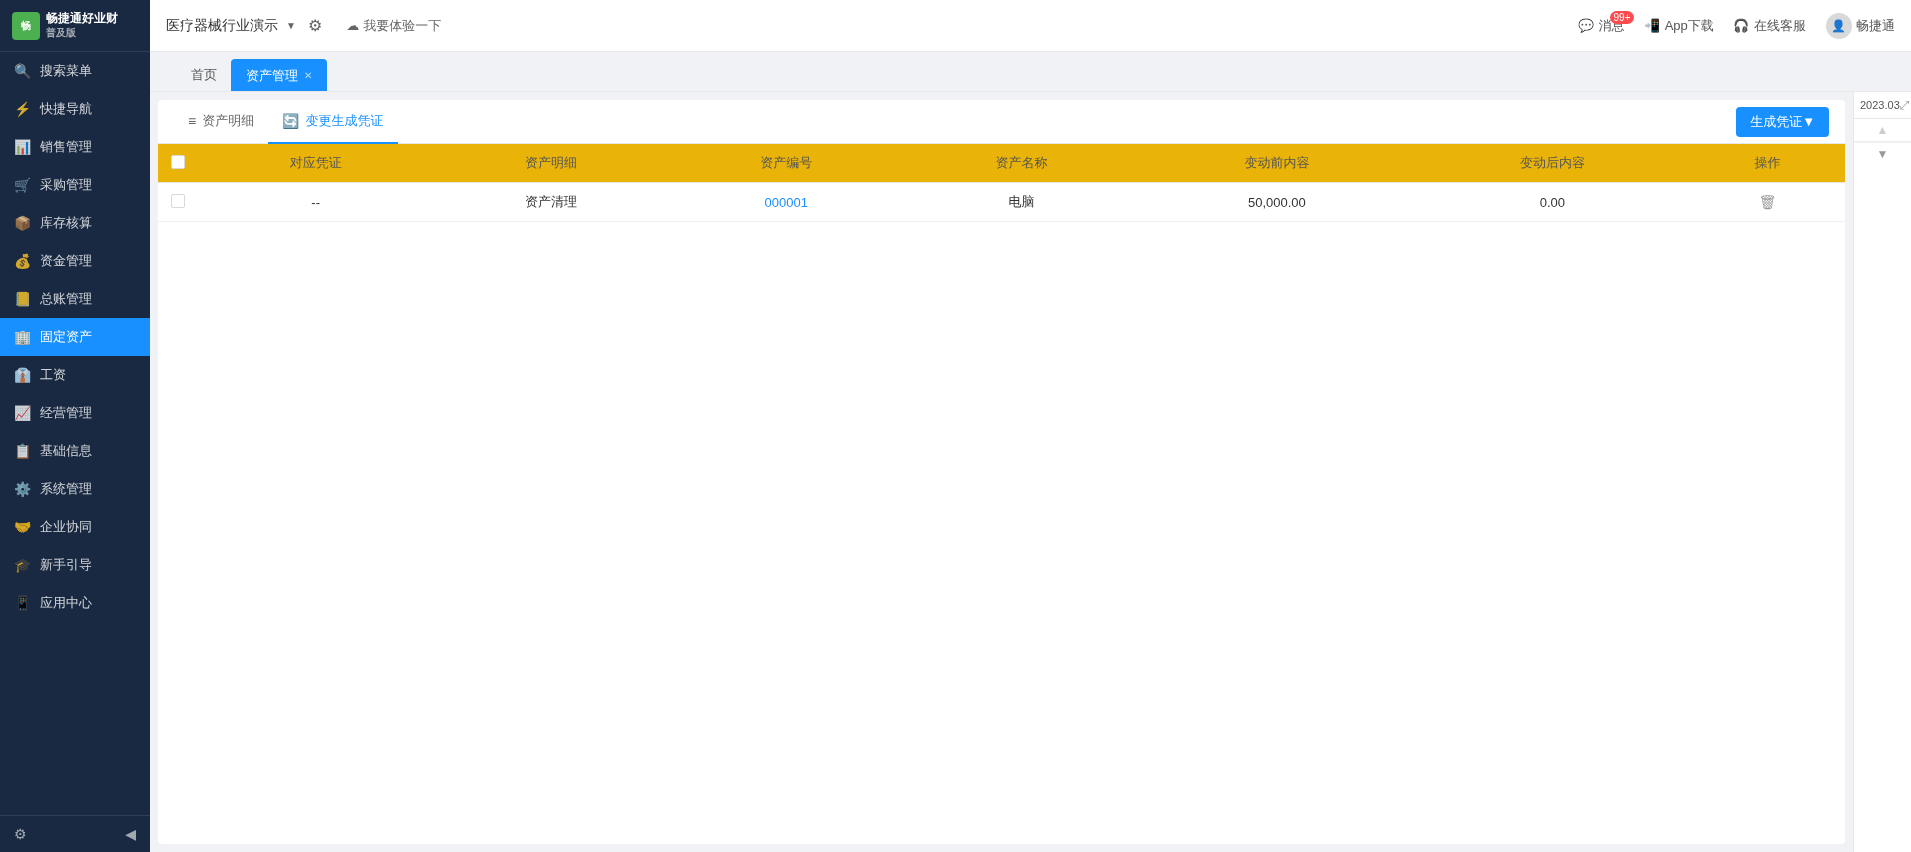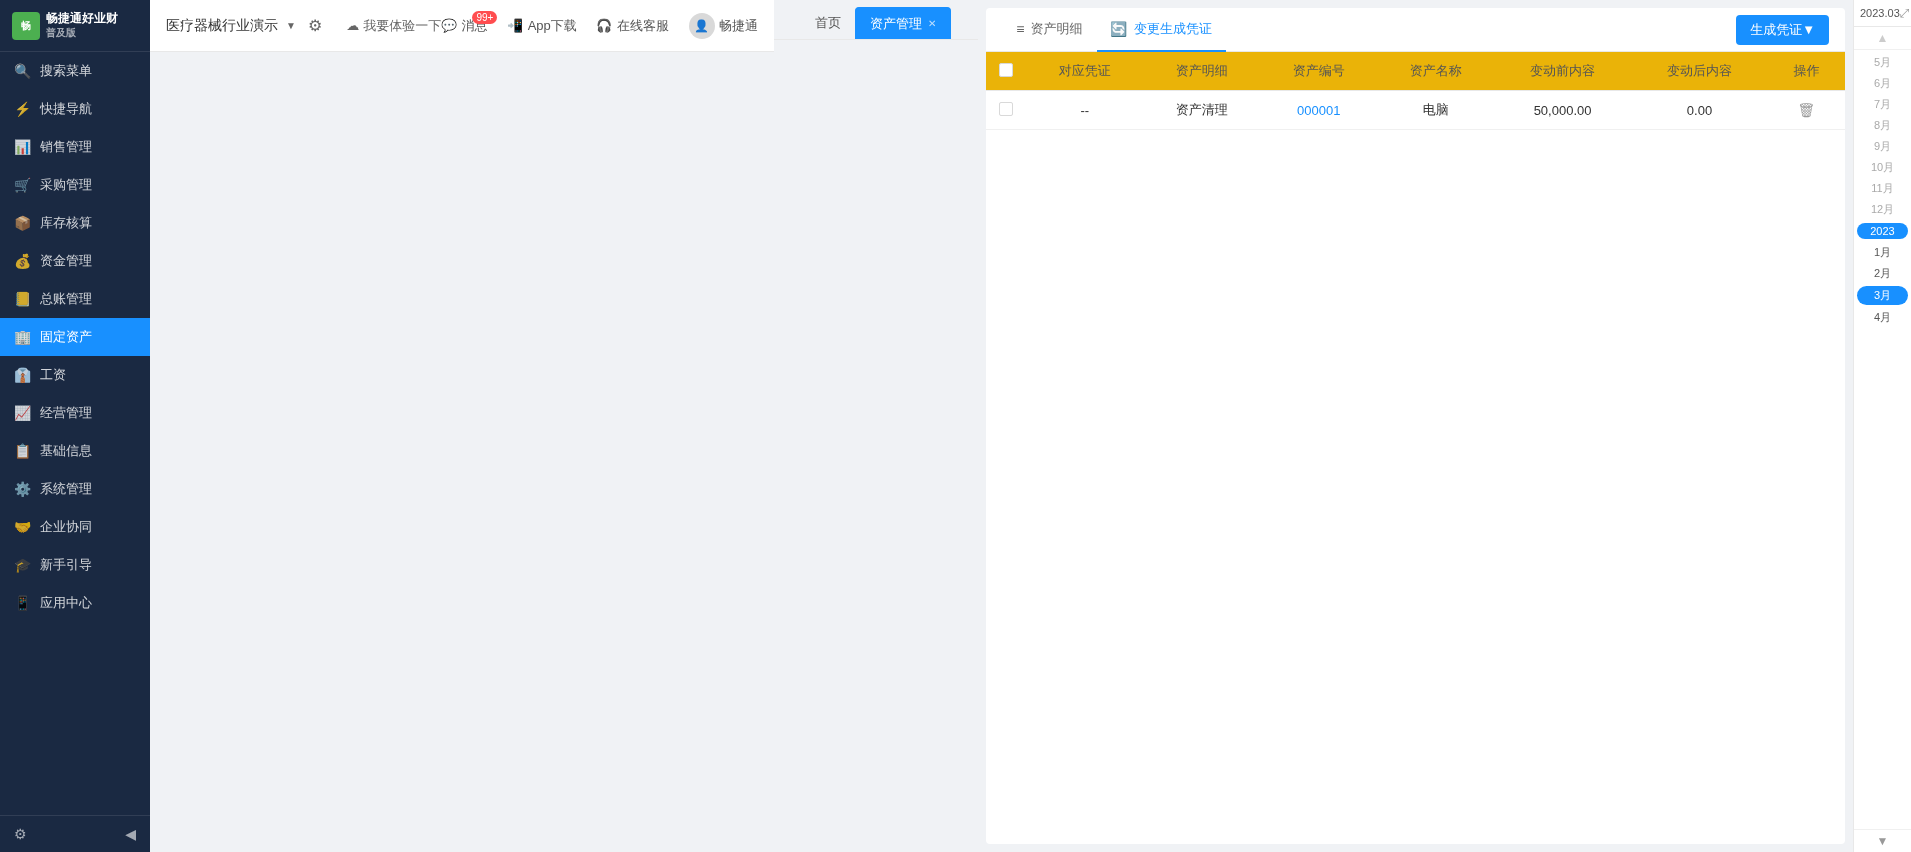--- a/index.html
+++ b/index.html
@@ -59,21 +59,21 @@
       padding: 10px 14px;
       border-top: 1px solid rgba(255,255,255,0.1);
       justify-content: space-between;
     }
     .sidebar-bottom-icon { color: rgba(255,255,255,0.6); cursor: pointer; font-size: 14px; }
 
     
     .main {
       flex: 1;
       display: flex;
-      flex-direction: row;
+      flex-direction: column;
       overflow: hidden;
     }
 
     
     .topbar {
       height: 52px;
       background: #fff;
       border-bottom: 1px solid #e8e8e8;
       display: flex;
       align-items: center;
@@ -471,35 +471,18 @@
       <div style="display:flex; align-items:center; justify-content:space-between; padding:6px 6px; border-bottom:1px solid #e8e8e8;">
         <span style="font-size:11px; color:#555; white-space:nowrap;">2023.03</span>
         <div style="display:flex; gap:4px;">
           <span style="cursor:pointer; color:#999; font-size:12px;">⤢</span>
 
         </div>
       </div>
       <div style="display:flex; align-items:center; justify-content:center; padding:4px 0; border-bottom:1px solid #f0f0f0;">
         <span style="color:#ccc; font-size:12px;">▲</span>
       </div>
-      <div style="flex:1; overflow-y:auto; display:flex; flex-direction:column; align-items:center; padding:2px 0;">
-
-        <div style="font-size:11px; color:#aaa; padding:3px 0; text-align:center;">5月</div>
-        <div style="font-size:11px; color:#aaa; padding:3px 0; text-align:center;">6月</div>
-        <div style="font-size:11px; color:#aaa; padding:3px 0; text-align:center;">7月</div>
-        <div style="font-size:11px; color:#aaa; padding:3px 0; text-align:center;">8月</div>
-        <div style="font-size:11px; color:#aaa; padding:3px 0; text-align:center;">9月</div>
-        <div style="font-size:11px; color:#aaa; padding:3px 0; text-align:center;">10月</div>
-        <div style="font-size:11px; color:#aaa; padding:3px 0; text-align:center;">11月</div>
-        <div style="font-size:11px; color:#aaa; padding:3px 0; text-align:center;">12月</div>
-
-        <div style="background:#1890ff; color:#fff; font-size:11px; border-radius:10px; padding:2px 6px; margin:3px 0; text-align:center; width:90%;">2023</div>
-        <div style="font-size:11px; color:#555; padding:3px 0; text-align:center;">1月</div>
-        <div style="font-size:11px; color:#555; padding:3px 0; text-align:center;">2月</div>
-        <div style="background:#1890ff; color:#fff; font-size:11px; border-radius:10px; padding:2px 6px; margin:2px 0; text-align:center; width:90%;">3月</div>
-        <div style="font-size:11px; color:#555; padding:3px 0; text-align:center;">4月</div>
-      </div>
       <div style="display:flex; align-items:center; justify-content:center; padding:4px 0; border-top:1px solid #f0f0f0;">
         <span style="color:#999; font-size:12px;">▼</span>
       </div>
     </div>
   </div>
 </div>
 
 </body></html>

